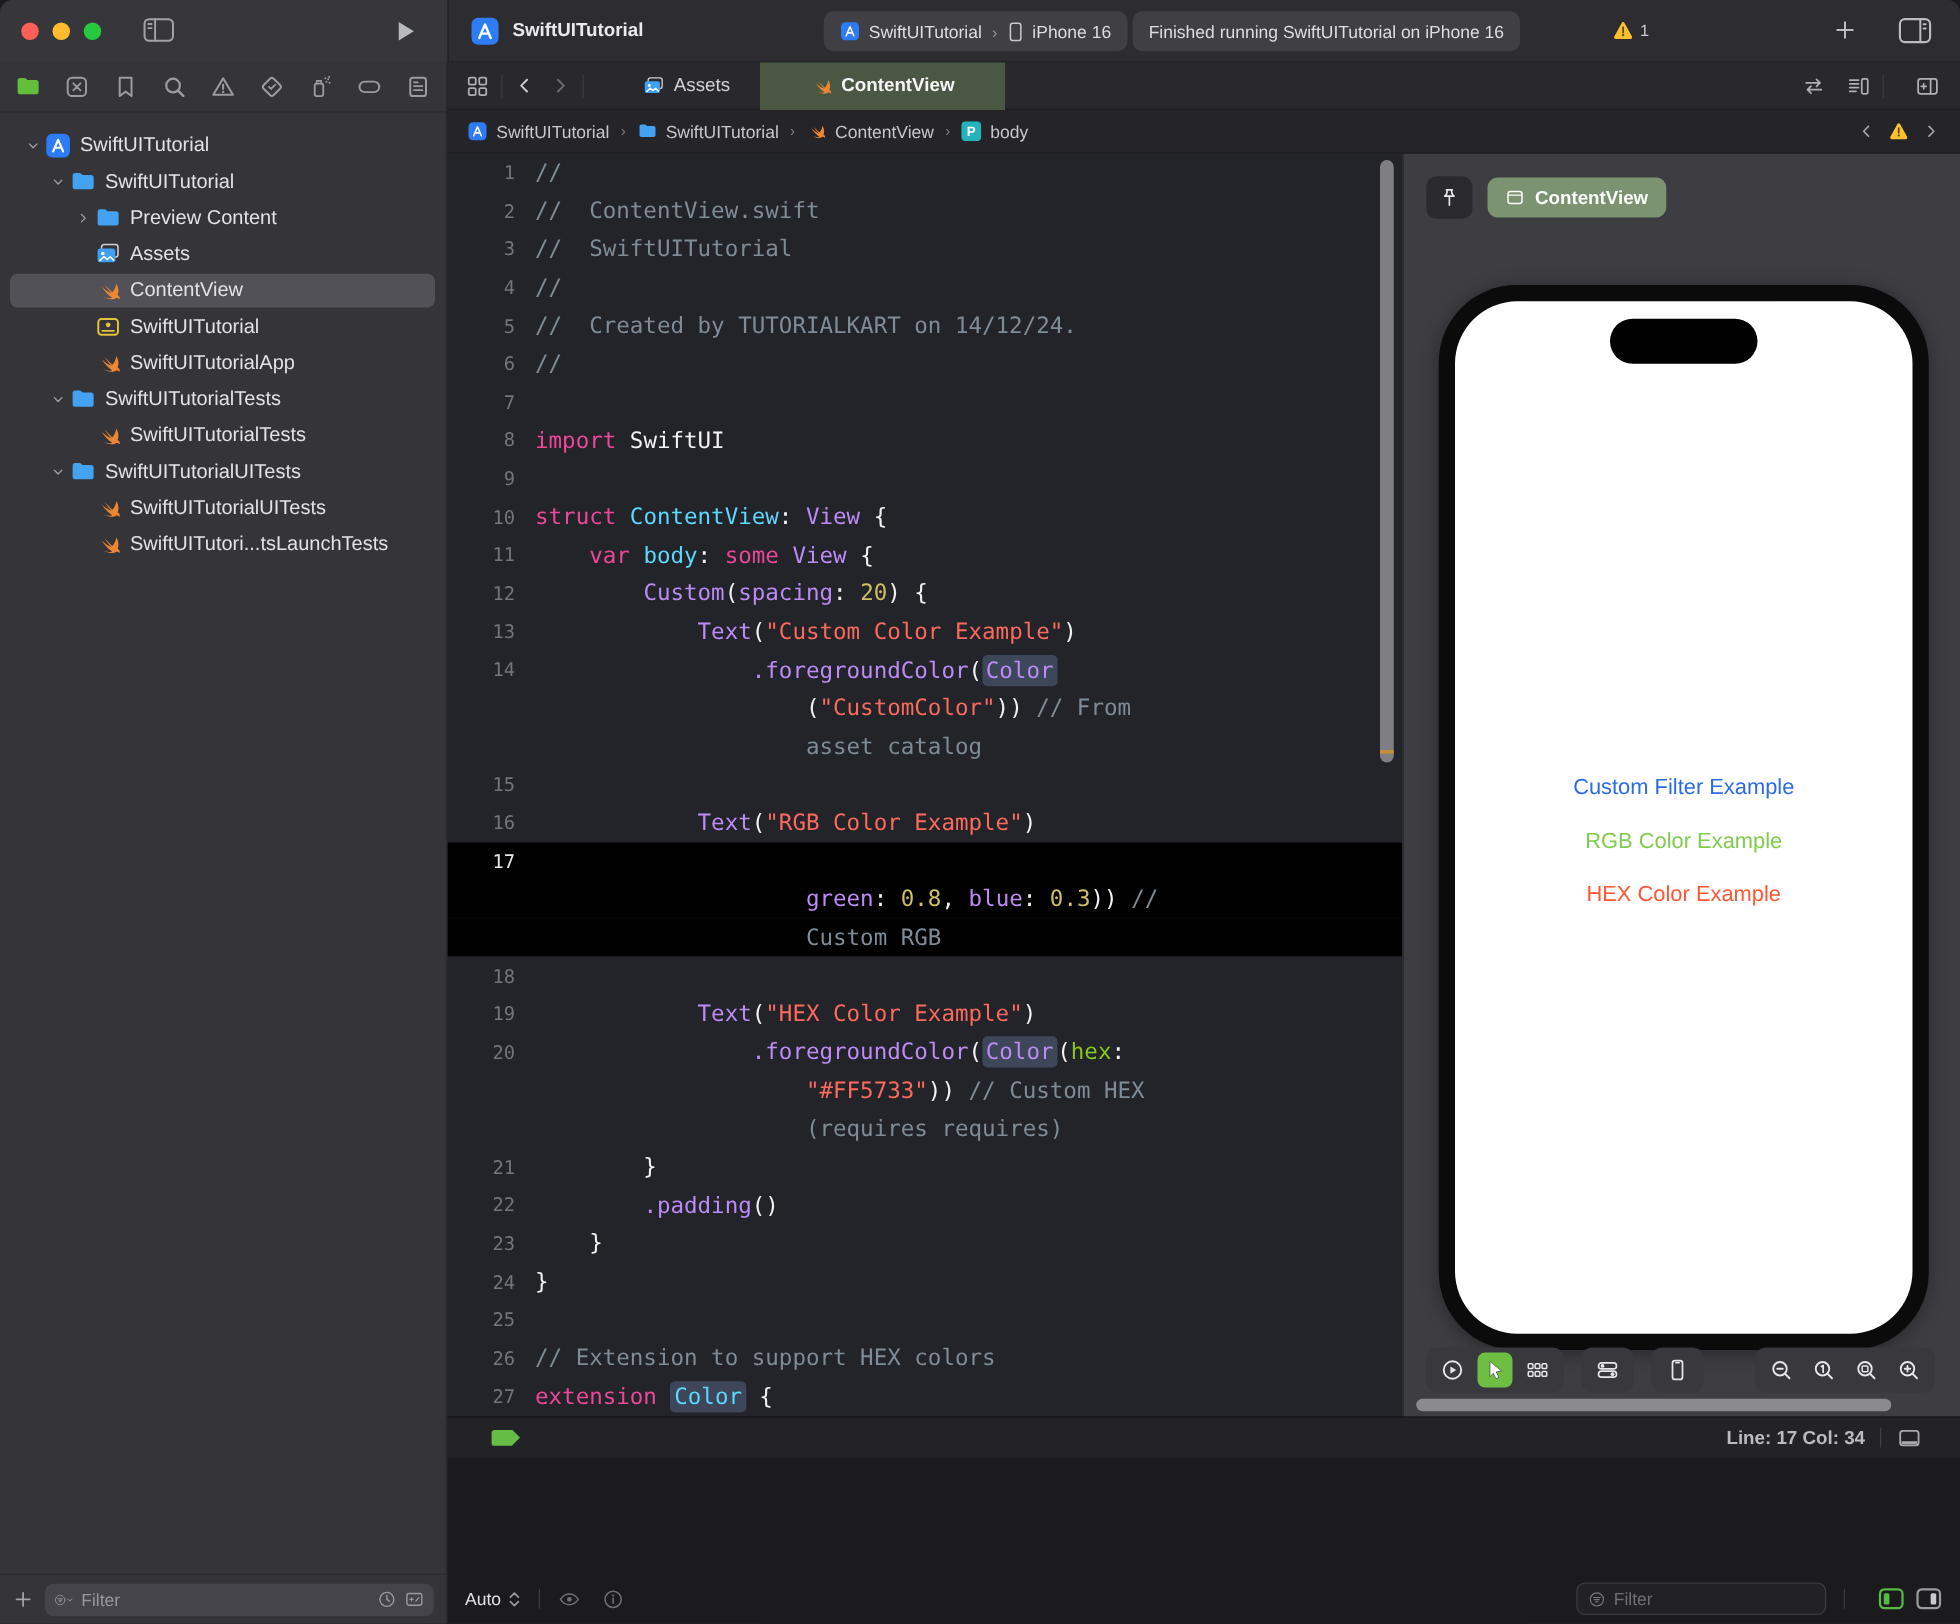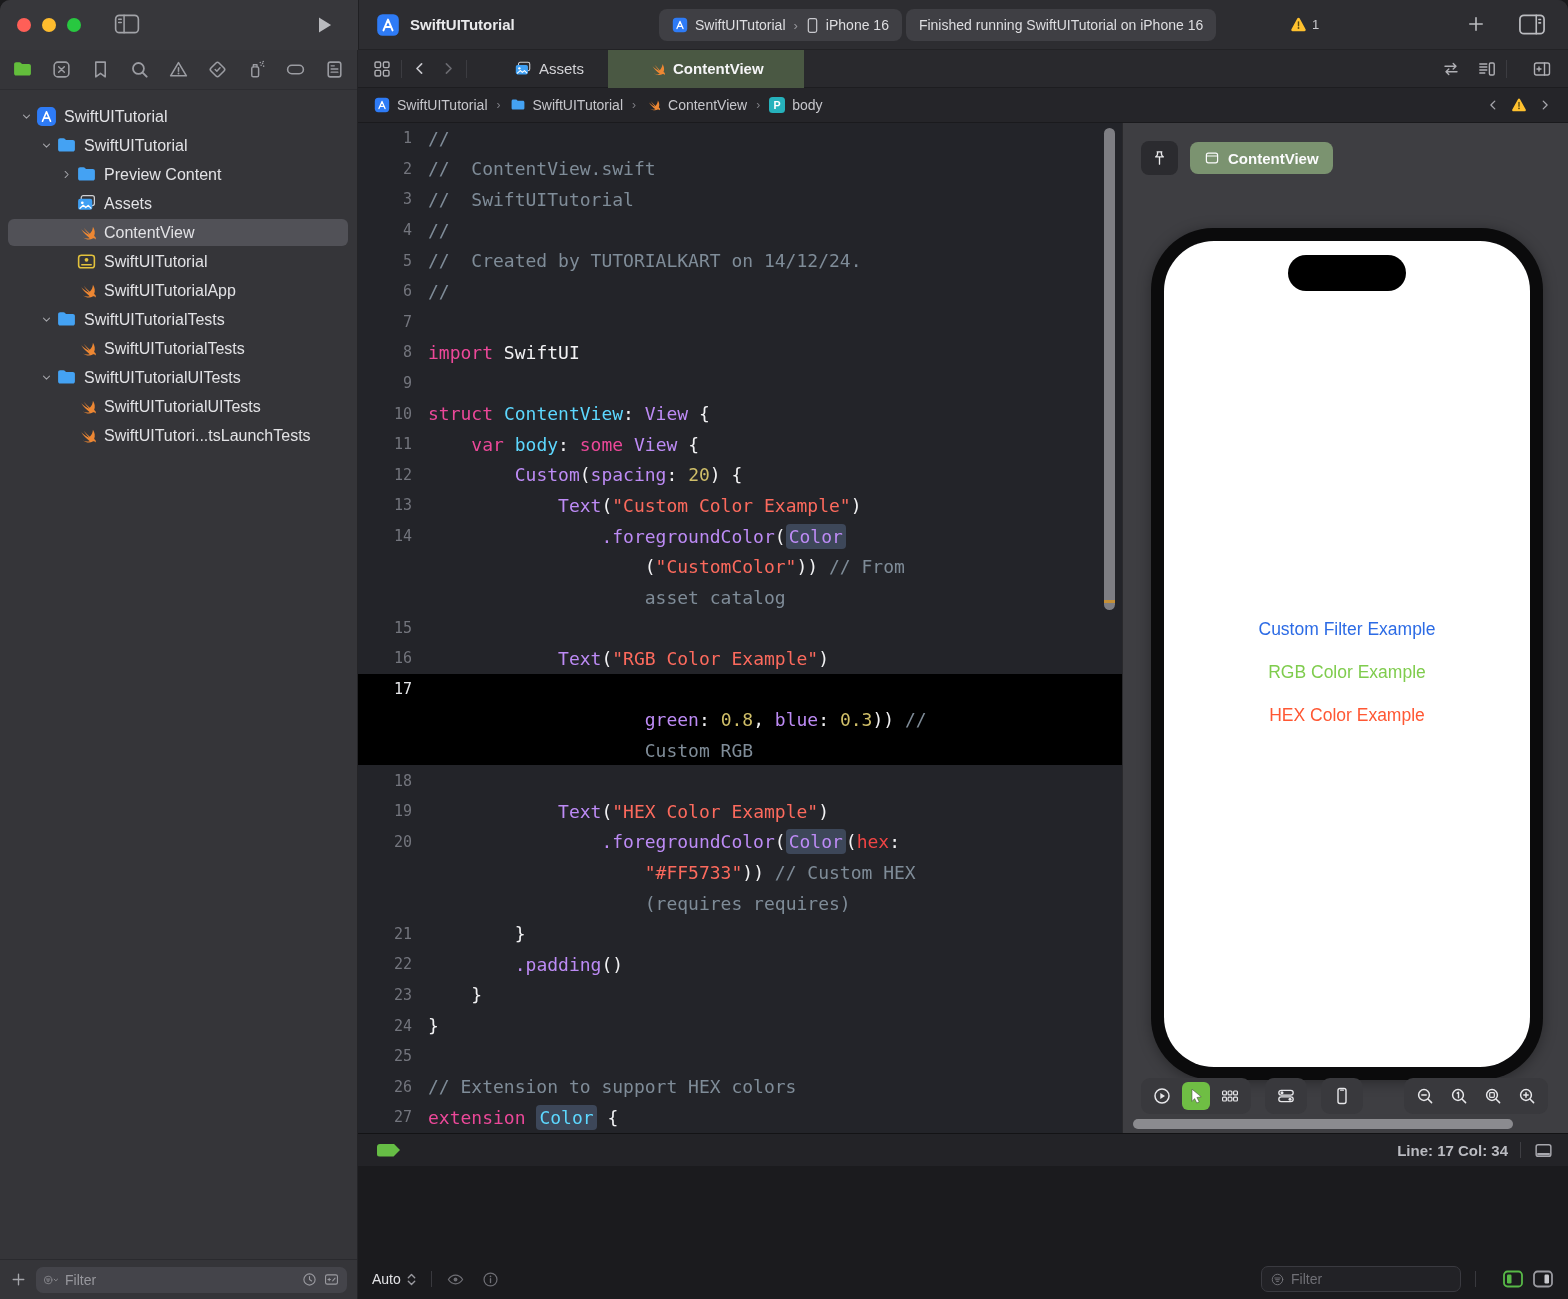--- a/index.html
+++ b/index.html
@@ -76,28 +76,28 @@
   .jump-right .warn { width:18px; height:18px; }
 
   
   .editor { position:absolute; left:358px; top:123px; width:764px; height:1010px; background:#232429; overflow:hidden; }
   .crow { height:30.6px; display:flex; align-items:center; width:100%; }
   .crow.cur { background:#000000; }
   .ln { width:70px; text-align:right; padding-right:16px; color:#73757D; font-family:"DejaVu Sans Mono",monospace; font-size:15px; flex:none; }
   .crow.cur .ln { color:#E5E6E9; }
   .ctext { white-space:pre; font-family:"DejaVu Sans Mono",monospace; font-size:18px; }
   .pln{ color:#F2F2F4; } .cmt{ color:#7F8C98; } .kw{ color:#ec4899; } .str{ color:#FC6A5D; }
-  .num{ color:#D0BF69; } .sys{ color:#BD8BF5; } .decl{ color:#5DD8FF; } .proj{ color:#ef4444; }
+  .num{ color:#D0BF69; } .sys{ color:#BD8BF5; } .decl{ color:#5DD8FF; } .proj{ color:#84cc16; }
   .box { background:#3D4759; border-radius:4px; padding:2px 3px; }
   .caret { display:inline-block; width:0; border-left:2px solid #FFFFFF; height:22px; vertical-align:middle; }
   .vscroll { position:absolute; right:7px; top:5px; width:11px; height:482px; background:#8E8E93; border-radius:6px; opacity:.85; }
   .vscroll .tick { position:absolute; left:0; width:100%; top:472px; height:3px; background:#E0A23B; }
 
   
-  .statusbar { position:absolute; left:358px; top:1133px; width:1210px; height:33px; background:#232327; border-top:1px solid #131315; display:flex; align-items:center; padding:0 14px;text-align:right; }
+  .statusbar { position:absolute; left:358px; top:1133px; width:1210px; height:33px; background:#232327; border-top:1px solid #131315; display:flex; align-items:center; padding:0 30px;text-align:right; }
   .runtag { width:23px; height:13px; background:#66BD45; border-radius:3px; clip-path:polygon(0 0,72% 0,100% 50%,72% 100%,0 100%); margin-left:5px; }
   .linecol { margin-left:auto; font-size:15px; color:#BABBC1; font-weight:bold; }
   .statusbar .vdiv { width:1px; height:16px; background:#3E3E43; margin:0 12px; }
   .sb-panelico { width:21px; height:21px; color:#A8A8AE; }
 
   
   .debug { position:absolute; left:358px; top:1166px; width:1210px; height:133px; background:#1B1B1E; }
   .debug-bottom { position:absolute; left:0; bottom:0; width:100%; height:40px; display:flex; align-items:center; padding:0 14px; }
   .autolbl { font-size:14px; font-weight:normal; color:#E3E3E6; }
   .updown { width:11px; height:15px; color:#9A9AA0; margin-left:5px; }

